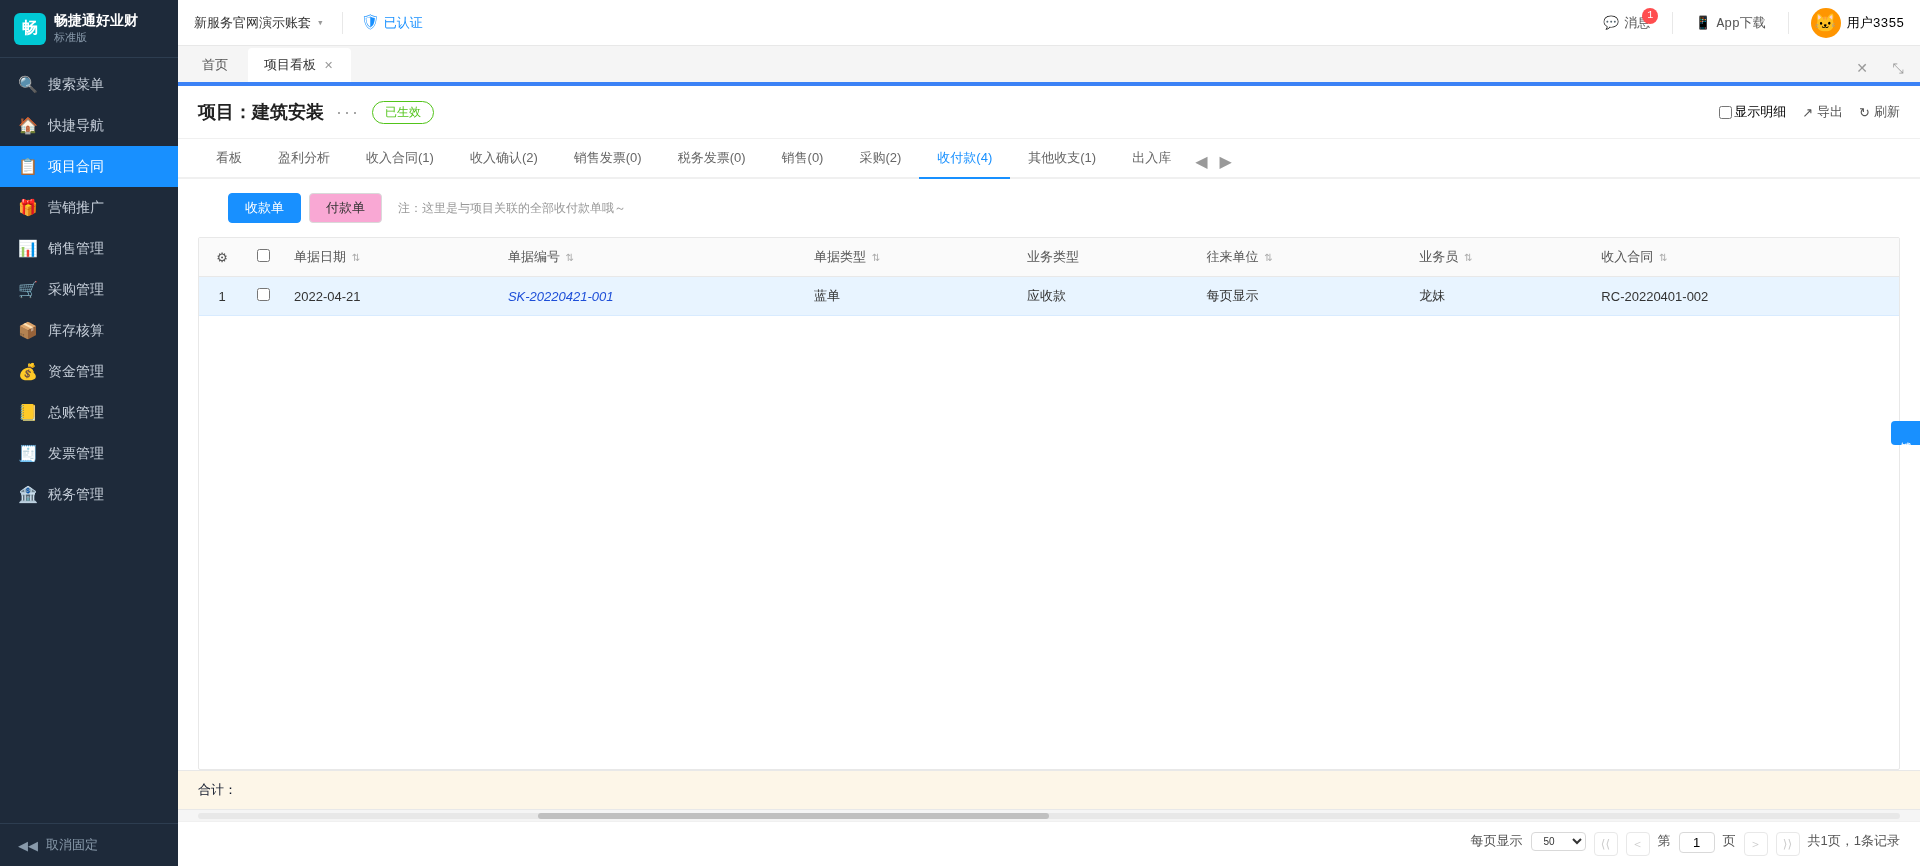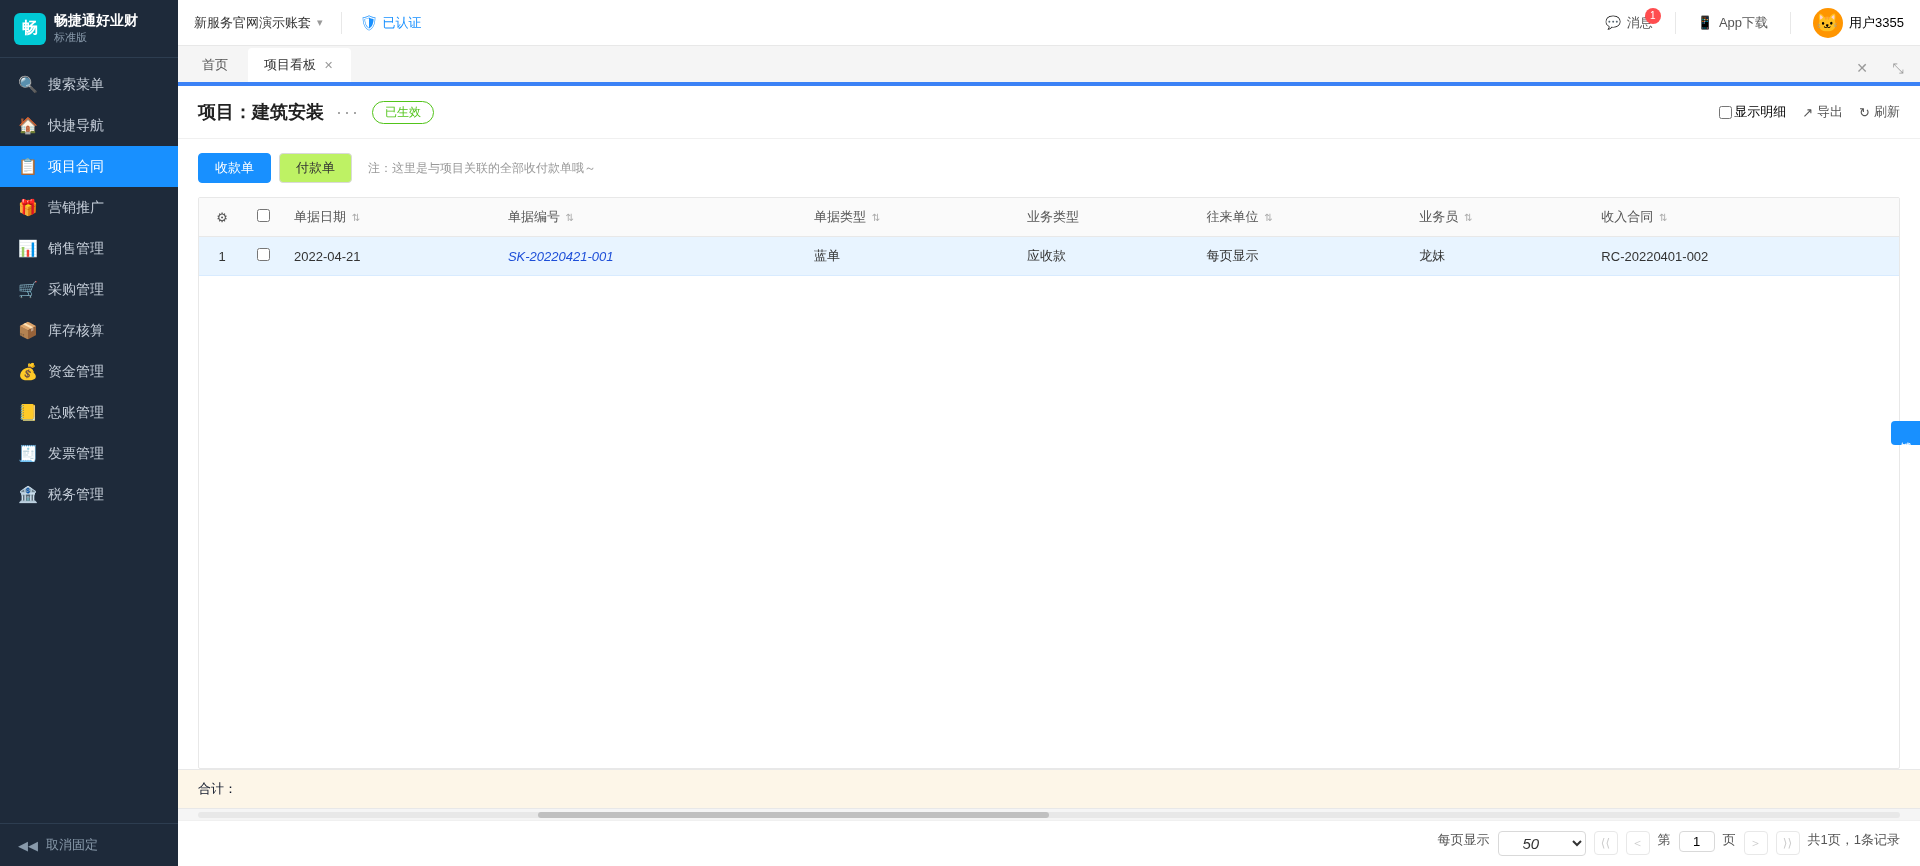--- a/index.html
+++ b/index.html
@@ -68,20 +68,21 @@
 
     
     .topbar {
       background: #fff;
       height: 46px;
       display: flex;
       align-items: center;
       padding: 7px 16px;
       border-bottom: 1px solid #e8e8e8;
       gap: 12px;
+      font-family: Liberation Mono, monospace;
     }
     .topbar-account {
       display: flex; align-items: center; gap: 6px;
       font-size: 13px; color: #333;
     }
     .topbar-account-arrow { color: #999; font-size: 11px; }
     .topbar-divider { width: 1px; height: 22px; background: #e8e8e8; margin: 0 6px; }
     .topbar-certified {
       display: flex; align-items: center; gap: 4px;
       color: #1890ff; font-size: 13px;
@@ -215,28 +216,29 @@
       flex-direction: column;
       padding: 14px 20px 0 20px;
     }
 
     
     .toggle-row {
       display: flex;
       align-items: center;
       gap: 8px;
       margin-bottom: 14px;
+      margin-left: 30px;
     }
     .toggle-btn {
       padding: 5px 16px;
       border-radius: 4px;
       font-size: 13px;
       cursor: pointer;
       border: 1px solid #d9d9d9;
-      background: #bef264;
+      background: #f9a8d4;
       color: #333;
     }
     .toggle-btn.active {
       background: #1890ff;
       color: #fff;
       border-color: #1890ff;
     }
     .note-text { color: #999; font-size: 12px; margin-left: 8px; }
 
     
@@ -316,26 +318,25 @@
       padding: 10px 20px;
       gap: 8px;
       font-size: 13px;
       color: #555;
       background: #fff;
       border-top: 1px solid #f0f0f0;
     }
     .pagination-select {
       border: 1px solid #d9d9d9;
       border-radius: 4px;
-      padding: 2px 20px;
-      font-size: 15px;
+      padding: 2px 8px;
+      font-size: 10px;
       color: #333;
       background: #fff;
       cursor: pointer;
-      font-style: italic;
     }
     .pagination-btn {
       width: 24px; height: 24px;
       display: flex; align-items: center; justify-content: center;
       border: 1px solid #d9d9d9;
       border-radius: 4px;
       cursor: pointer;
       background: #fff;
       color: #555;
       font-size: 12px;
@@ -510,20 +511,35 @@
           <span>↗</span>
           <span>导出</span>
         </div>
         <div class="project-action-btn">
           <span>↻</span>
           <span>刷新</span>
         </div>
       </div>
     </div>
 
+    <div class="subtabs">
+      <div class="subtab">看板</div>
+      <div class="subtab">盈利分析</div>
+      <div class="subtab">收入合同(1)</div>
+      <div class="subtab">收入确认(2)</div>
+      <div class="subtab">销售发票(0)</div>
+      <div class="subtab">税务发票(0)</div>
+      <div class="subtab">销售(0)</div>
+      <div class="subtab">采购(2)</div>
+      <div class="subtab active">收付款(4)</div>
+      <div class="subtab">其他收支(1)</div>
+      <div class="subtab">出入库</div>
+      <div class="subtab-nav-btn">◀</div>
+      <div class="subtab-nav-btn">▶</div>
+    </div>
 
     <div class="subcontent">
 
       <div class="toggle-row">
         <button class="toggle-btn active">收款单</button>
         <button class="toggle-btn">付款单</button>
         <span class="note-text">注：这里是与项目关联的全部收付款单哦～</span>
       </div>
 
       <div class="table-wrap">

